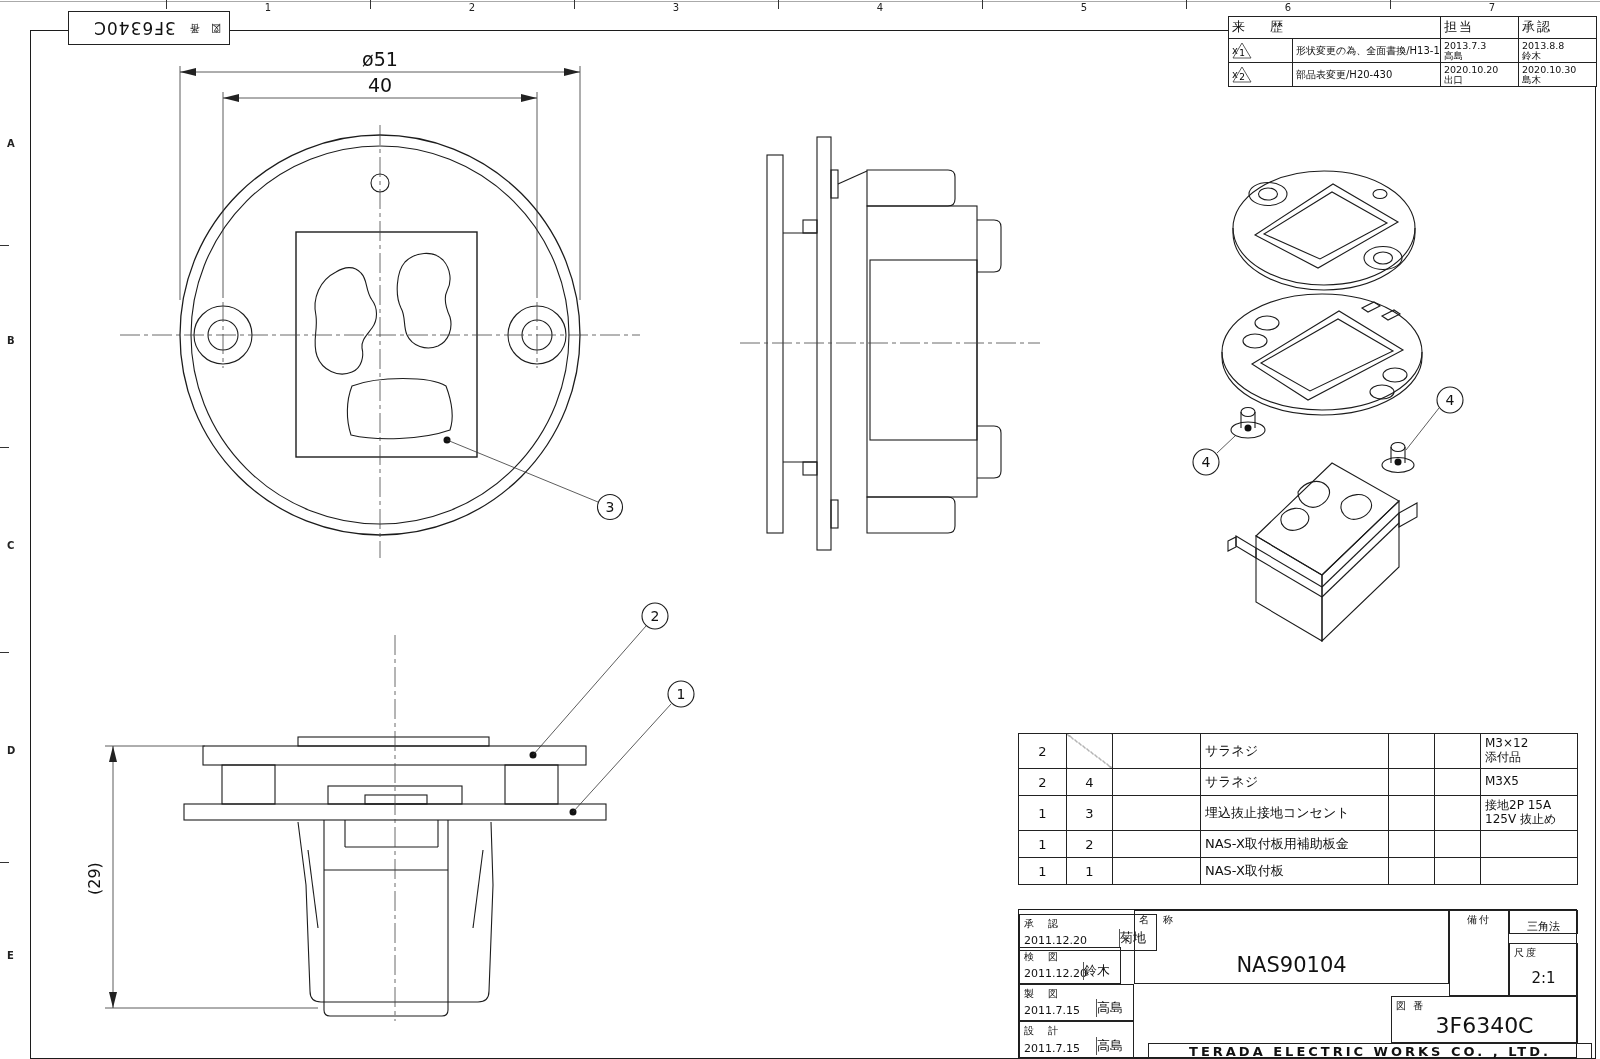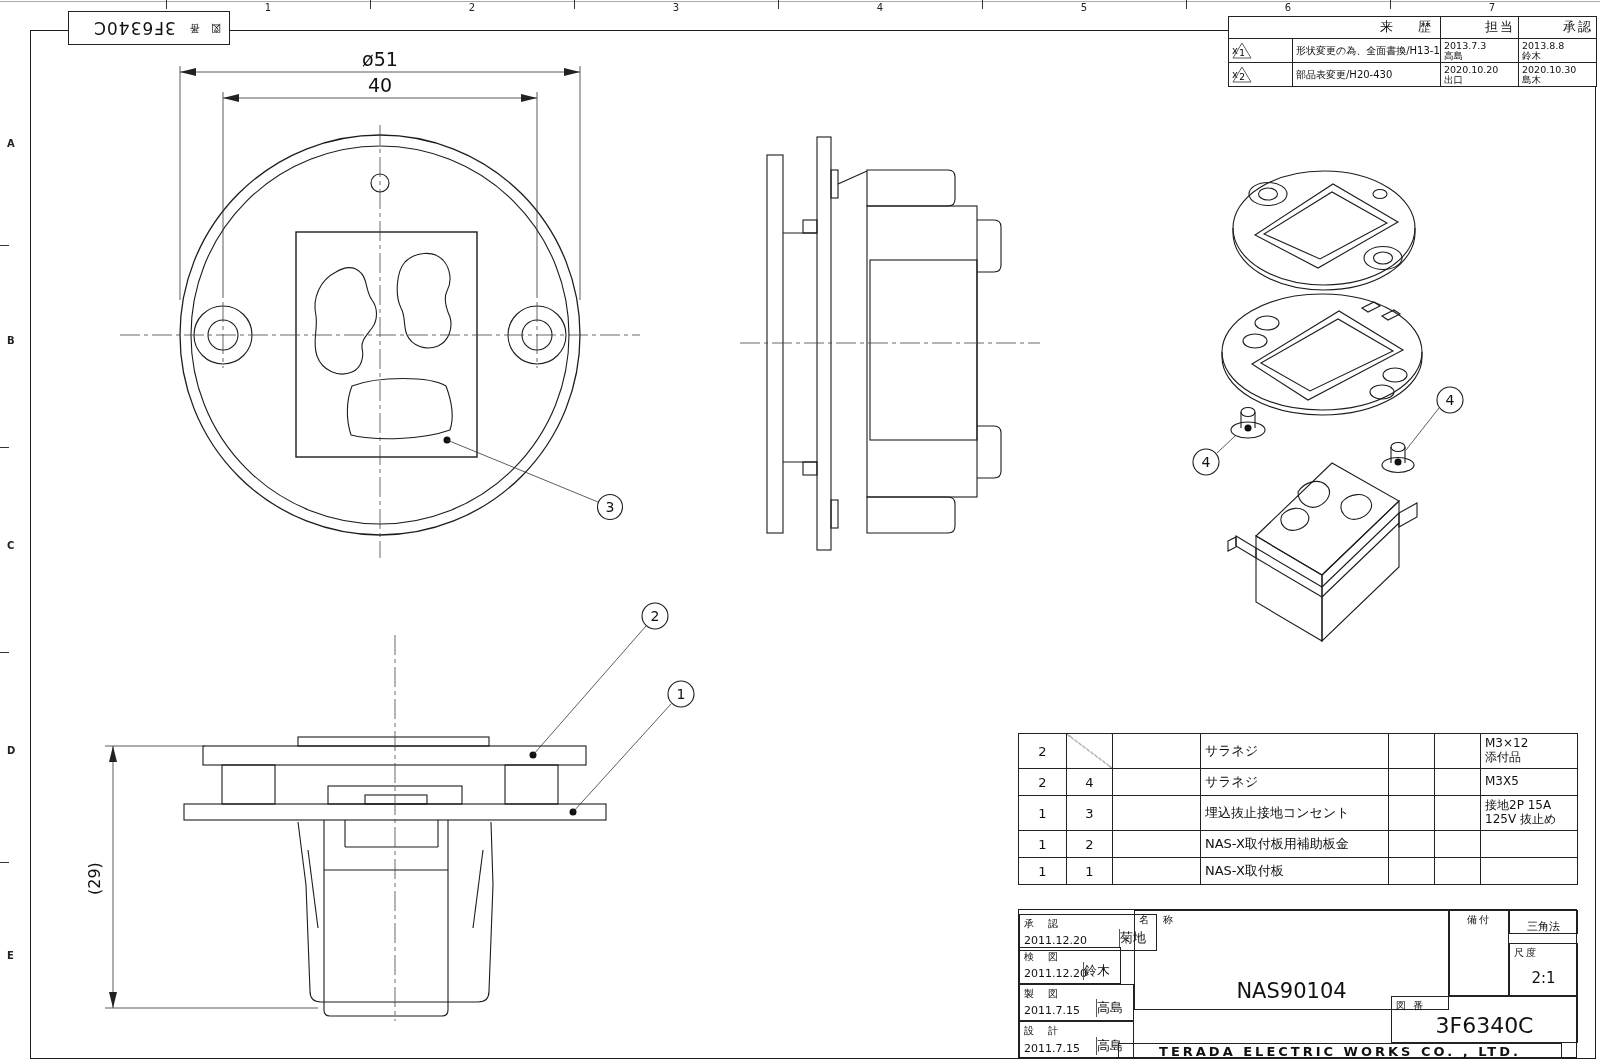--- a/index.html
+++ b/index.html
@@ -14,21 +14,21 @@
   .zone-letter{position:absolute;left:7px;font-size:10px;font-weight:bold;color:#222;transform:translateY(-50%);}
   #edge-top{position:absolute;left:0;top:1px;width:1600px;height:1px;background:#aaa;}
   
   #corner-stamp{position:absolute;left:68px;top:11px;width:162px;height:34px;background:#fff;
     border:1.2px solid #222;transform:rotate(180deg);display:flex;align-items:center;gap:10px;padding:0 8px;box-sizing:border-box;}
   #corner-stamp .lbl{font-size:10px;letter-spacing:4px;white-space:nowrap;}
   #corner-stamp .val{font-size:17px;letter-spacing:1px;white-space:nowrap;}
   
   #rev-table{position:absolute;left:1228px;top:16px;width:368px;background:#fff;border-collapse:collapse;table-layout:fixed;}
   #rev-table td{border:1px solid #222;padding:0 3px;font-size:10px;line-height:1.1;overflow:hidden;white-space:nowrap;}
-  #rev-table .hd{text-align:right;font-size:13px;letter-spacing:6px;height:21px;}
+  #rev-table .hd{text-align:left;font-size:13px;letter-spacing:6px;height:21px;}
   #rev-table .mark-cell{text-align:left;}
   #rev-table .datecell{font-size:9.5px;line-height:1.05;}
   .tri-wrap{display:inline-flex;align-items:center;gap:4px;}
   
   #parts-table{position:absolute;left:1018px;top:733px;width:559px;background:#fff;border-collapse:collapse;table-layout:fixed;}
   #parts-table td{border:1.3px solid #222;font-size:13px;padding:0 4px;overflow:hidden;}
   #parts-table td.c{text-align:center;}
   #parts-table td.note{font-size:12px;line-height:1.15;padding:1px 4px;}
   #parts-table tr.hd td{text-align:center;font-size:13px;height:22px;}
   td.slash{background:linear-gradient(to top right,transparent 49.4%,#666 49.4%,#666 50.6%,transparent 50.6%);}
@@ -388,21 +388,21 @@
       <span class="tb-lab">製　図</span>
       <span class="sign-date">2011.7.15</span>
       <span class="sign-name">高島</span>
     </div>
     <div class="tb-cell" style="left:0;top:111px;width:115px;height:38px">
       <span class="tb-lab">設　計</span>
       <span class="sign-date">2011.7.15</span>
       <span class="sign-name">高島</span>
     </div>
 
-    <div class="tb-cell" style="left:115px;top:0;width:315px;height:100px">
+    <div class="tb-cell" style="left:115px;top:0;width:315px;height:74px">
       <span class="tb-lab">名　称</span>
       <div class="center-val" style="bottom:6px;font-size:21px">NAS90104</div>
     </div>
 
     <div class="tb-cell" style="left:430px;top:0;width:60px;height:86px">
       <span class="tb-lab" style="left:50%;transform:translateX(-50%)">備付</span>
     </div>
 
     <div class="tb-cell" style="left:490px;top:0;width:69px;height:24px">
       <div class="center-val" style="top:8px;font-size:11px">三角法</div>
@@ -412,17 +412,17 @@
       <span class="tb-lab">尺度</span>
       <div class="center-val" style="bottom:8px;font-size:15px">2:1</div>
     </div>
 
 
     <div class="tb-cell" style="left:372px;top:86px;width:187px;height:47px">
       <span class="tb-lab">図 番</span>
       <div class="center-val" style="bottom:4px;font-size:22px">3F6340C</div>
     </div>
 
-    <div class="tb-cell" style="left:99px;top:133px;width:444px;height:16px">
+    <div class="tb-cell" style="left:129px;top:133px;width:444px;height:16px">
       <div class="center-val" style="top:0;font-size:13px;font-weight:bold;letter-spacing:3px;white-space:nowrap">TERADA  ELECTRIC  WORKS  CO. , LTD.</div>
     </div>
   </div>
 </div>
 
 </body></html>

